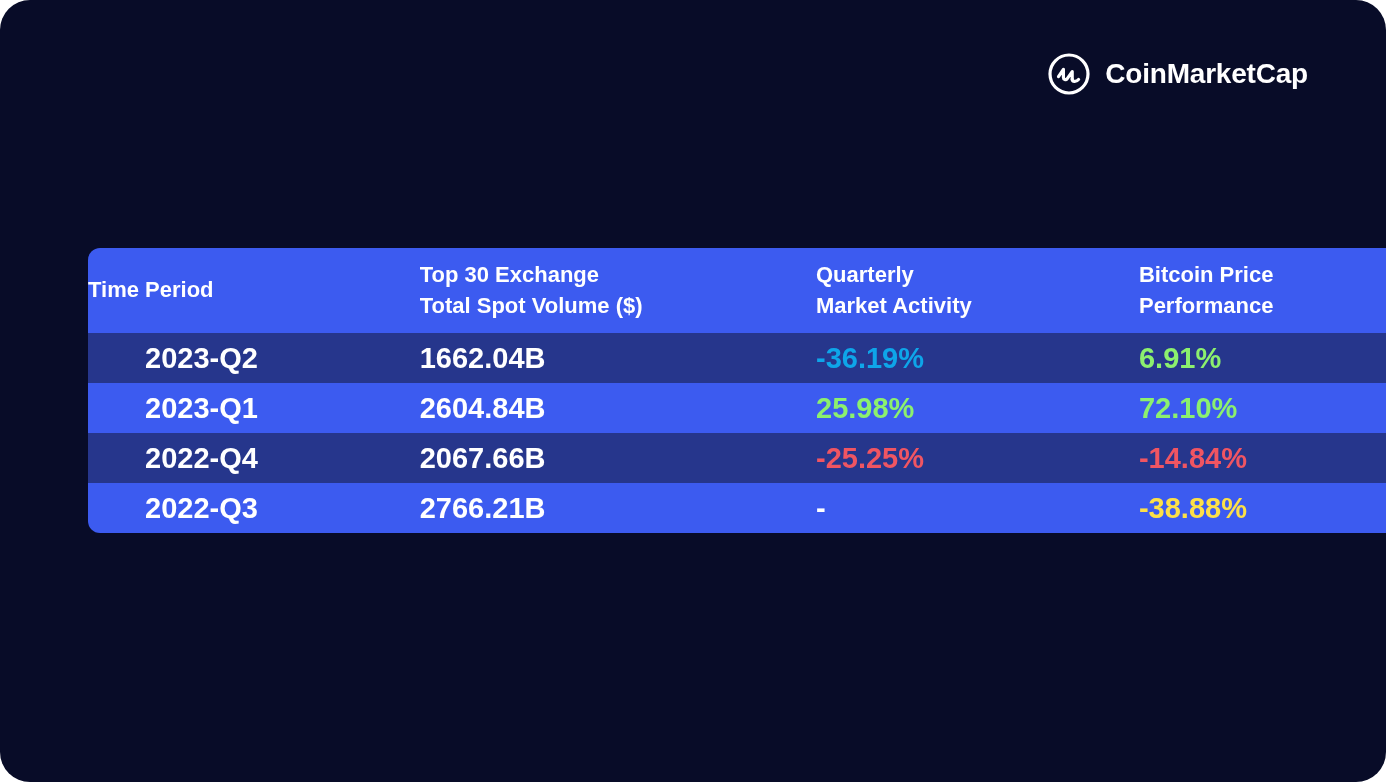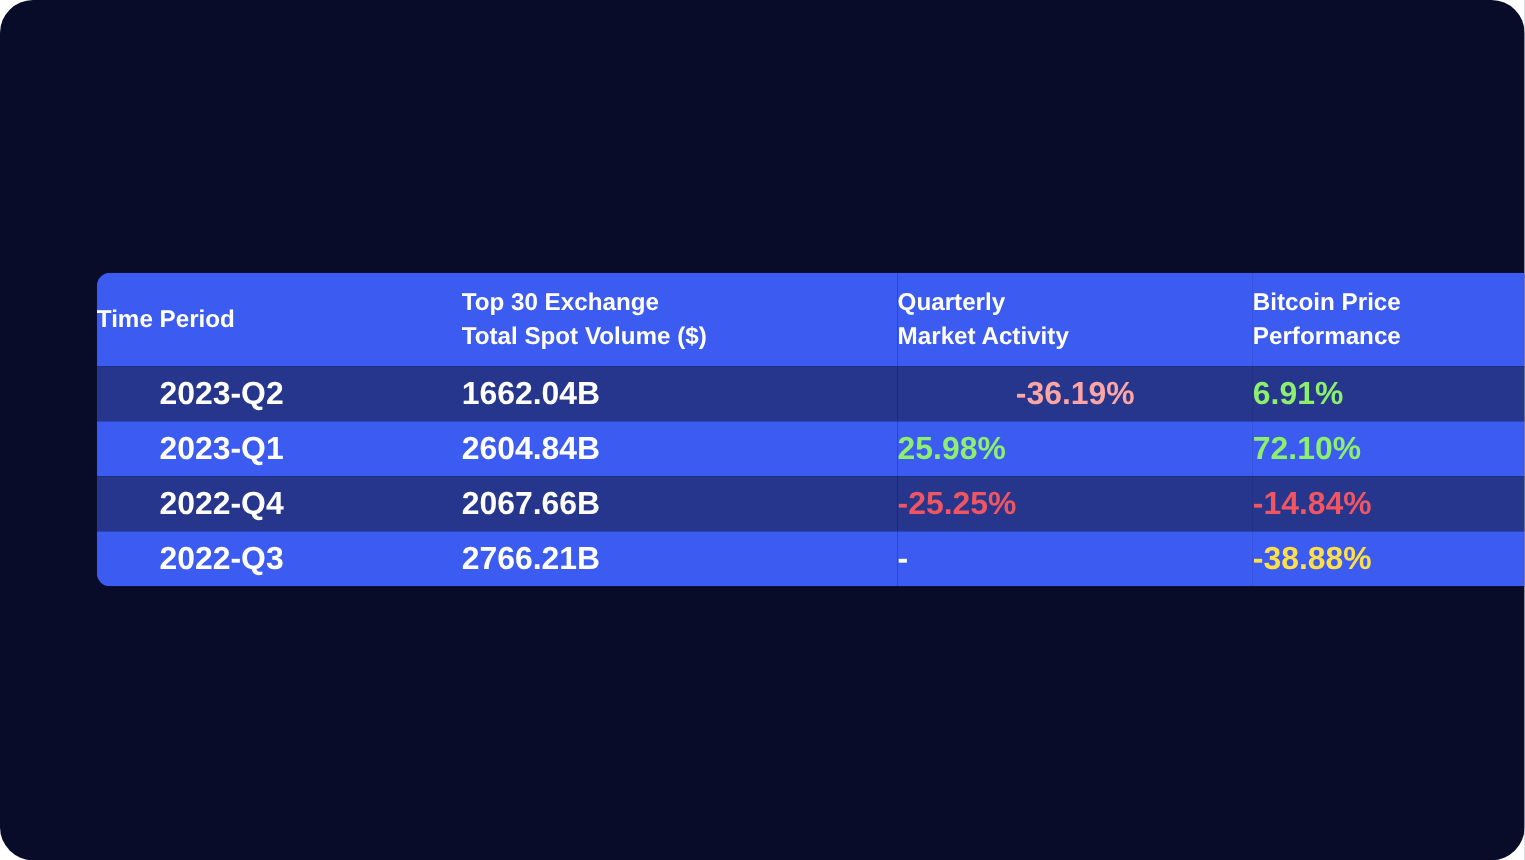--- a/index.html
+++ b/index.html
@@ -106,39 +106,49 @@
   .pos { color: #8cf06e; }
   .neg { color: #f05562; }
   .neutral { color: #ffffff; }
   .center { text-align: center; padding-right: 120px; }
 </style>
 </head>
 <body>
 
 <div class="page" style="background: rgb(8, 12, 40);">
 
+  <div class="brand">
+    <span>
+      <svg class="brand-mark" viewBox="0 0 44 44" xmlns="http://www.w3.org/2000/svg">
+        <circle cx="22" cy="22" r="19" fill="none" stroke="#ffffff" stroke-width="3.2"></circle>
+        <path d="M11.5 24.6 L16.4 17.4 L16.4 25.6 C16.4 27.6 18.9 28.4 20.1 26.8 L25.2 19.6 L25.2 27.2" fill="none" stroke="#ffffff" stroke-width="3.2" stroke-linecap="round" stroke-linejoin="round"></path>
+        <path d="M25.2 27.2 C25.2 30.0 29.4 30.3 31.6 27.4" fill="none" stroke="#ffffff" stroke-width="3.2" stroke-linecap="round"></path>
+      </svg>
+    </span>
+    <span class="brand-name">CoinMarketCap</span>
+  </div>
 
   <div class="table-wrap">
     <table class="stats">
       <thead>
         <tr style="background: rgb(60, 91, 240);">
           <th class="col-period">Time Period</th>
           <th class="col-volume">Top 30 Exchange
 Total Spot Volume ($)</th>
           <th class="col-activity">Quarterly
 Market Activity</th>
           <th class="col-btc">Bitcoin Price
 Performance</th>
         </tr>
       </thead>
       <tbody>
         <tr class="row-dark" style="background: rgb(38, 54, 140);">
           <td class="cell-period col-period">2023-Q2</td>
           <td class="cell-volume col-volume">1662.04B</td>
-          <td class="cell-activity col-activity neg" style="color: #fca5a5; text-align: center;">-36.19%</td>
+          <td class="cell-activity col-activity neg" style="color: #0ea5e9;">-36.19%</td>
           <td class="cell-btc col-btc pos" style="color: rgb(140, 240, 110);">6.91%</td>
         </tr>
         <tr class="row-light" style="background: rgb(60, 91, 240);">
           <td class="cell-period col-period">2023-Q1</td>
           <td class="cell-volume col-volume">2604.84B</td>
           <td class="cell-activity col-activity pos" style="color: rgb(140, 240, 110);">25.98%</td>
           <td class="cell-btc col-btc pos" style="color: rgb(140, 240, 110);">72.10%</td>
         </tr>
         <tr class="row-dark" style="background: rgb(38, 54, 140);">
           <td class="cell-period col-period">2022-Q4</td>

